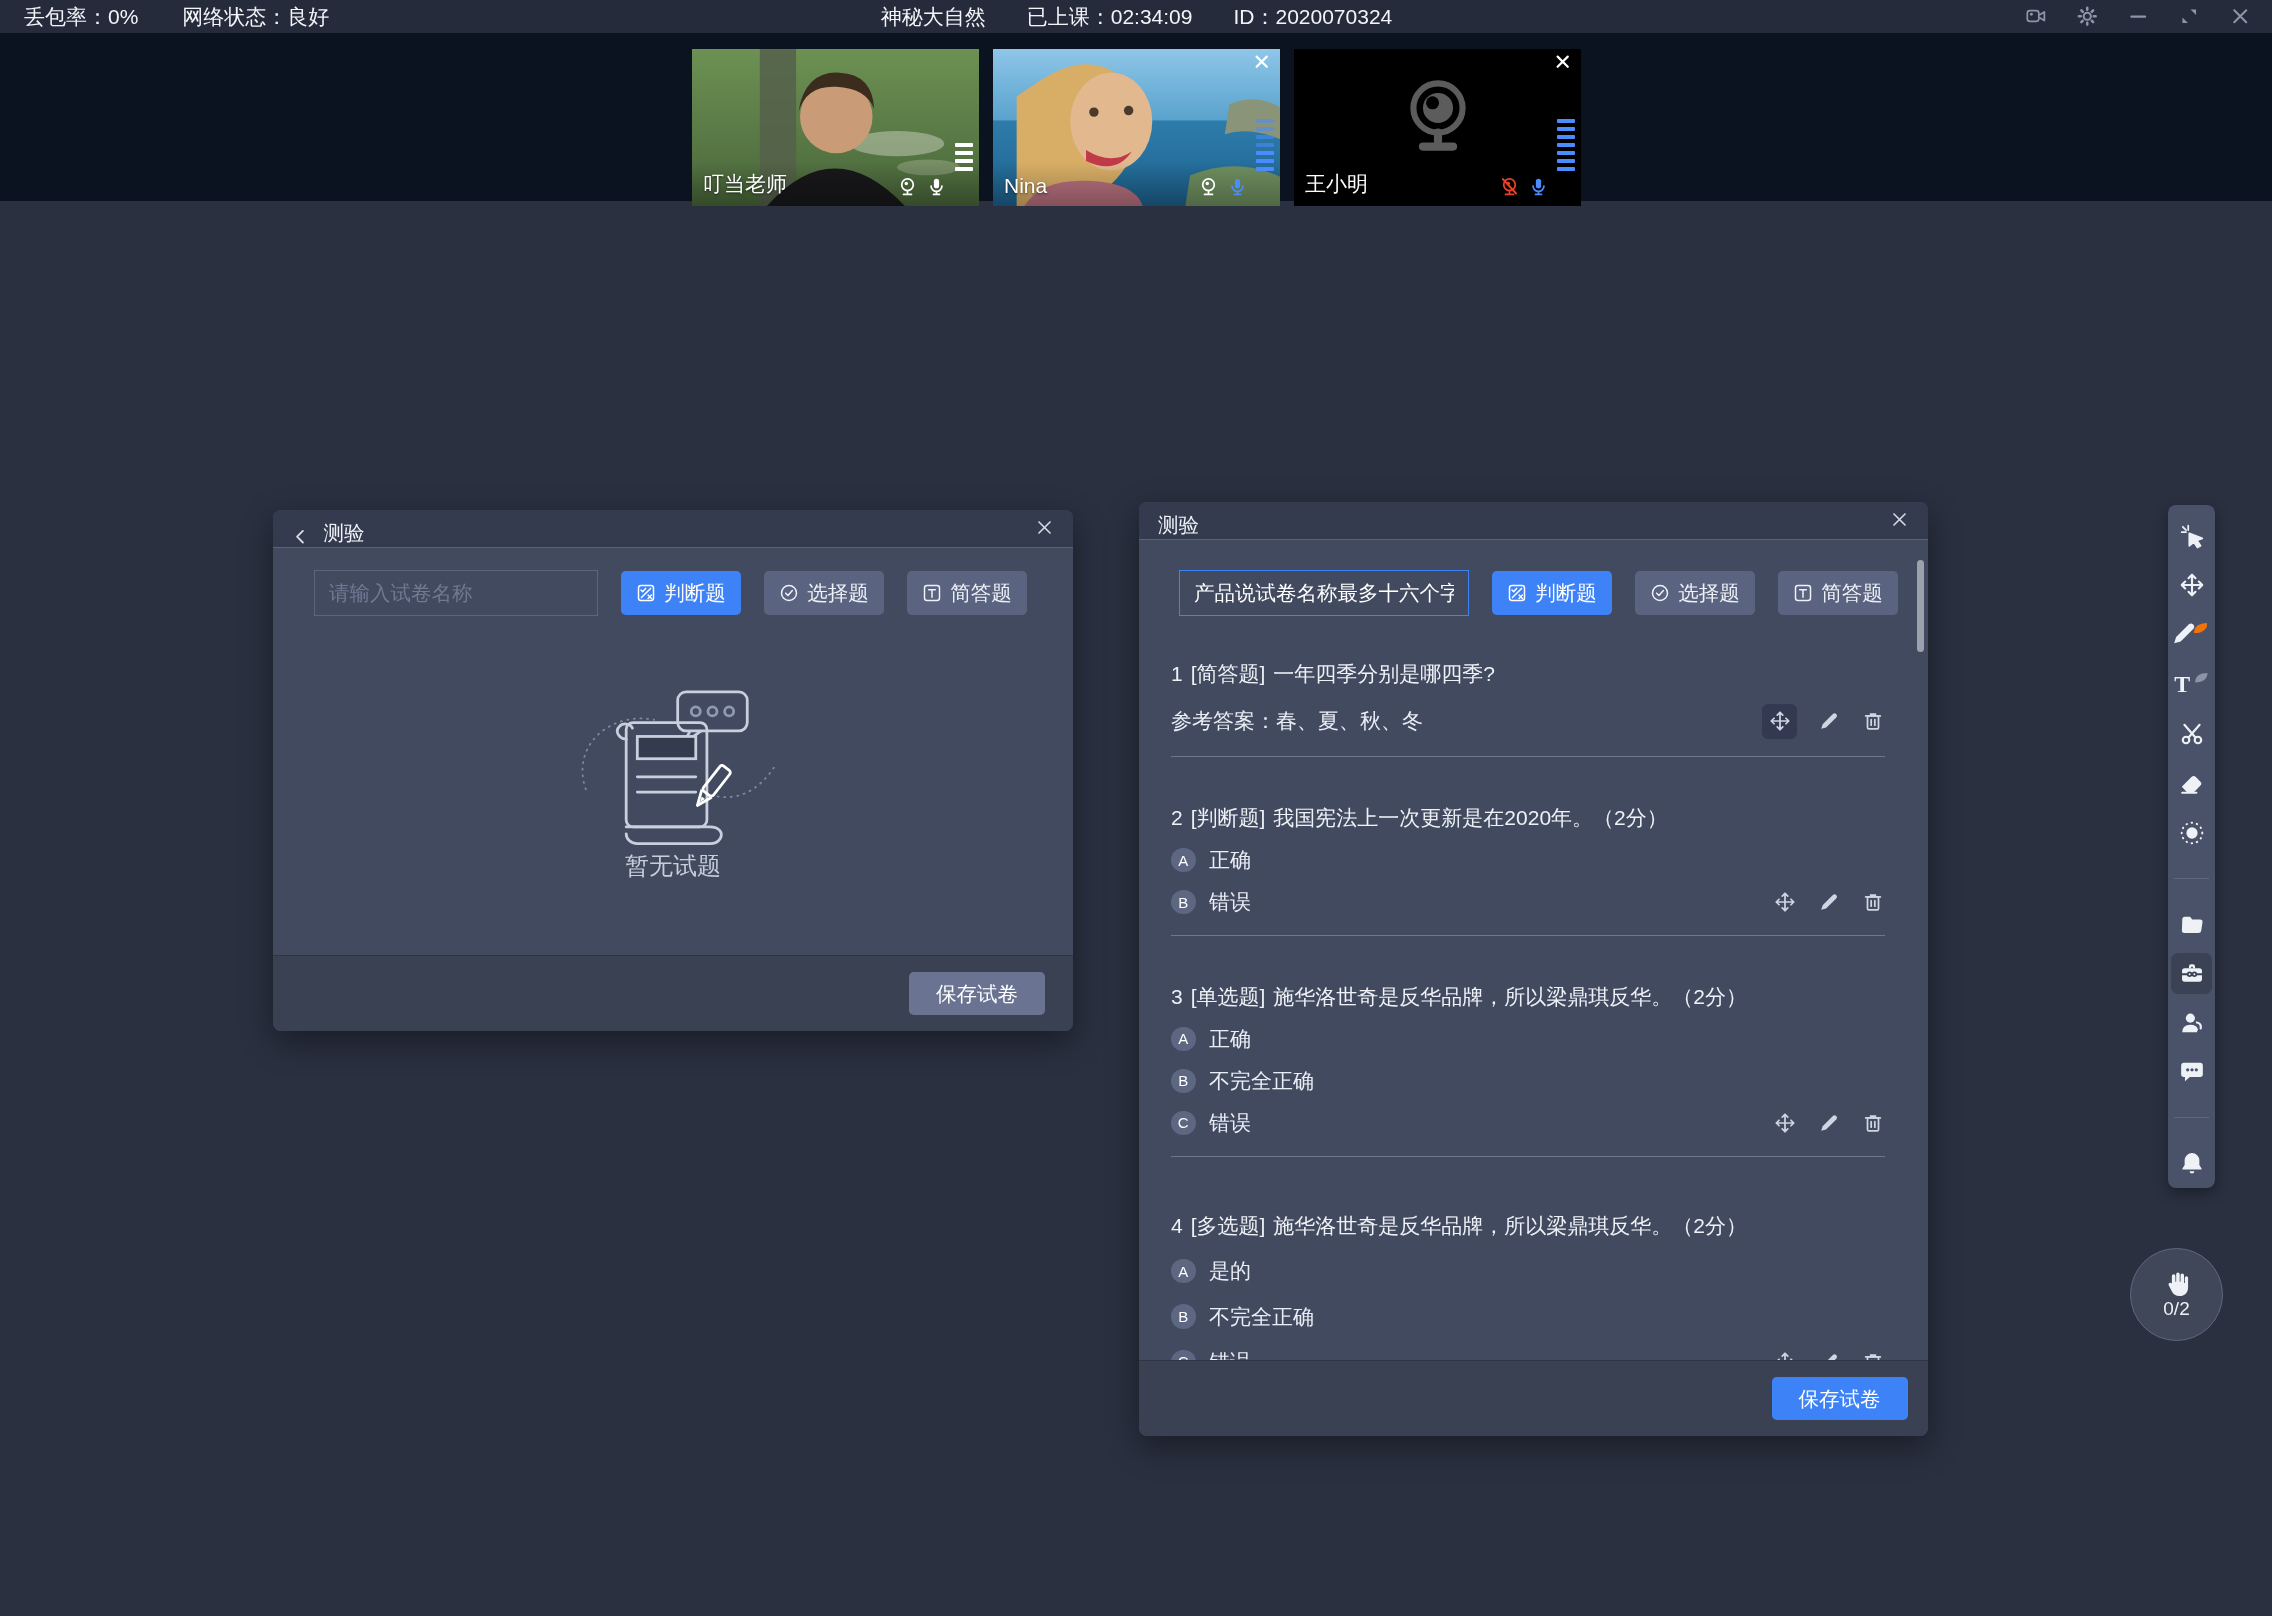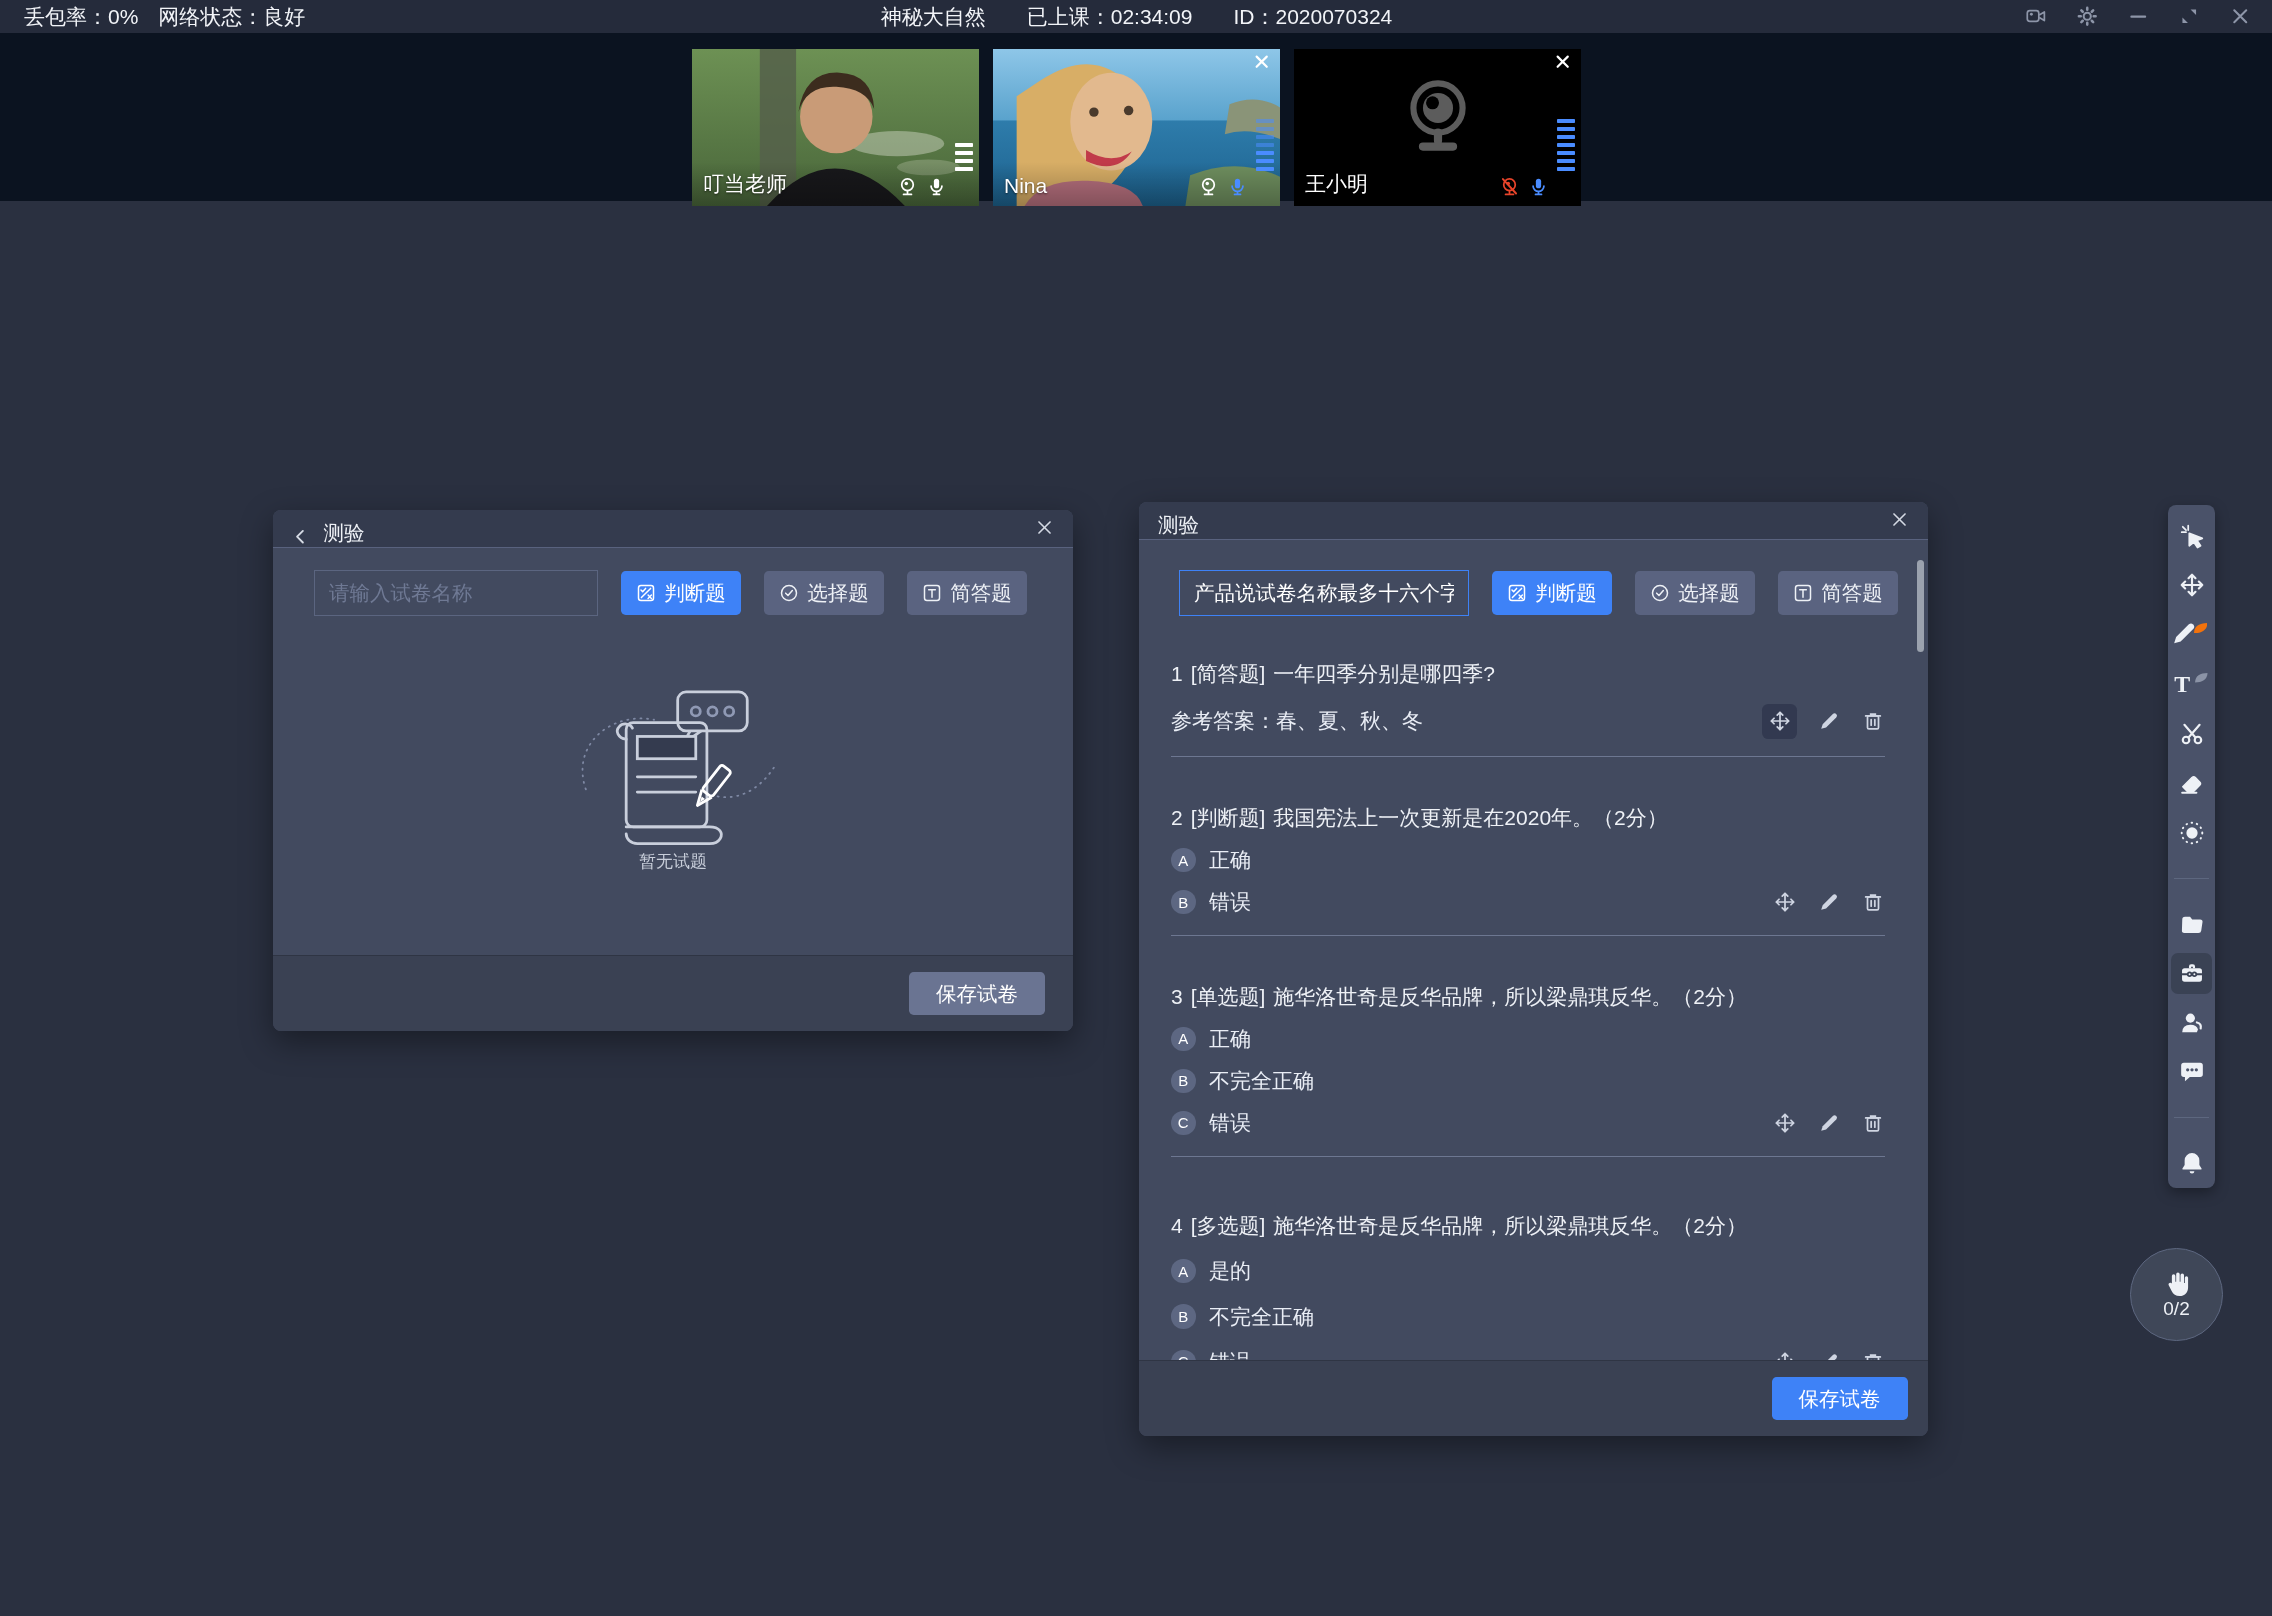--- a/index.html
+++ b/index.html
@@ -3,21 +3,21 @@
 <meta charset="utf-8">
 <style>
   * { margin:0; padding:0; box-sizing:border-box; }
   html,body { width:2273px; height:1616px; }
   body { font-family:"Liberation Sans","DejaVu Sans",sans-serif; background:#2a3040; overflow:hidden; }
   .stage { position:relative; width:2273px; height:1616px; background:#2a3040; }
 
   
   .topbar { position:absolute; left:0; top:0; width:2273px; height:33px; background:#252b3b;
             display:flex; align-items:center; color:#f2f4f8; font-size:21px; z-index:30; }
-  .tb-left { position:absolute; left:24px; display:flex; gap:20px; }
+  .tb-left { position:absolute; left:24px; display:flex; gap:44px; }
   .tb-center { position:absolute; left:50%; transform:translateX(-50%); display:flex; gap:41px; white-space:nowrap; }
   .tb-right { position:absolute; right:20.5px; display:flex; gap:27px; align-items:center; color:#8d95a8; }
   .tb-right .wicon { width:24px; height:24px; display:flex; align-items:center; justify-content:center; cursor:pointer; }
   .tb-right svg { width:20.5px; height:20.5px; }
 
   
   .video-strip { position:absolute; left:0; top:33px; width:2273px; height:168px; background:#0b1320;
                  display:flex; justify-content:center; gap:14px; padding-top:16px; z-index:20; }
   .tile { position:relative; width:287px; height:157px; background:#000; overflow:hidden; flex:none; }
   .tile svg.feed { position:absolute; inset:0; width:100%; height:100%; }
@@ -73,21 +73,21 @@
   .name-input.filled { width:290px; border:1.2px solid #3e82f7; color:#ffffff; }
   .type-btn { height:44px; width:120px; border:none; border-radius:4.7px; display:flex; align-items:center;
               justify-content:center; gap:8px; font-size:20.5px; font-family:inherit; color:#eef1f6;
               background:#5a6380; cursor:pointer; flex:none; }
   .type-btn.active { background:#3e82f7; color:#fff; }
   .type-btn svg { width:20px; height:20px; }
 
   
   .empty-wrap { margin-top:62px; display:flex; flex-direction:column; align-items:center; }
   .empty-wrap svg { width:237px; height:167px; }
-  .empty-text { margin-top:4.7px; color:#c7cdd9; font-size:17px; }
+  .empty-text { margin-top:4.7px; color:#c7cdd9; font-size:24px; }
 
   
   .q-title { display:flex; gap:8px; margin-top:47px; color:#eef1f6; font-size:21px; line-height:28px; }
   .opt-row { display:flex; align-items:center; gap:13.4px; margin-top:14px; height:28px;
              color:#e9edf5; font-size:21px; }
   .badge { width:24.5px; height:24.5px; border-radius:50%; background:#5d6782; color:#fff; font-size:15px;
            display:flex; align-items:center; justify-content:center; flex:none; }
   .ans-row { display:flex; align-items:center; margin-top:17.4px; height:32px; color:#e9edf5; font-size:21px; }
   .acts { margin-left:auto; display:flex; gap:19px; align-items:center; color:#cfd5e2; }
   .acts .aico { width:25px; height:25px; display:flex; align-items:center; justify-content:center; cursor:pointer; }

